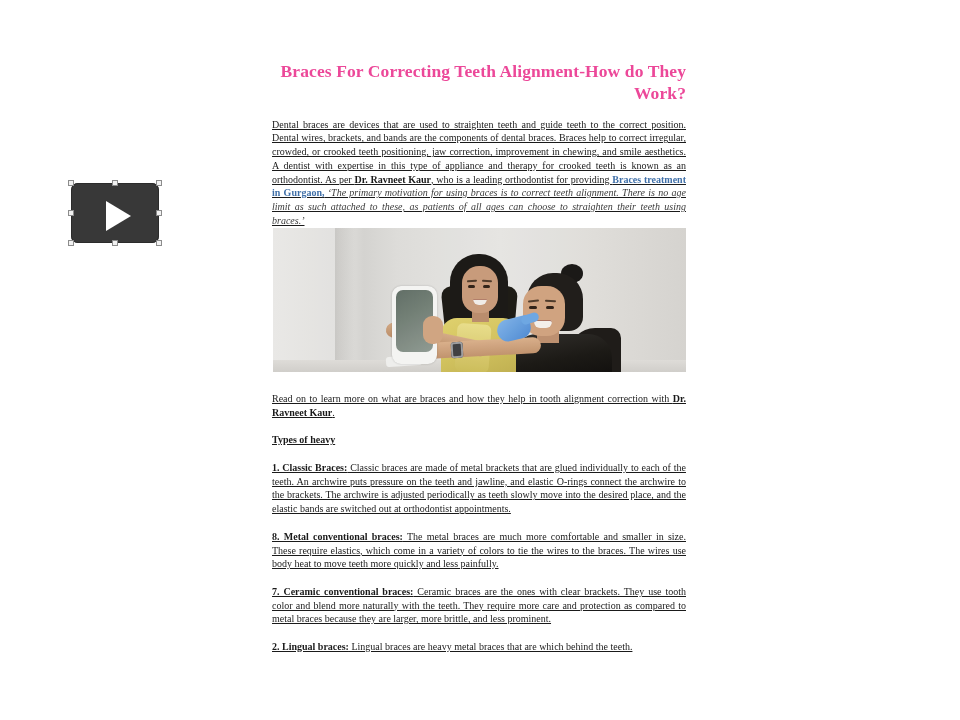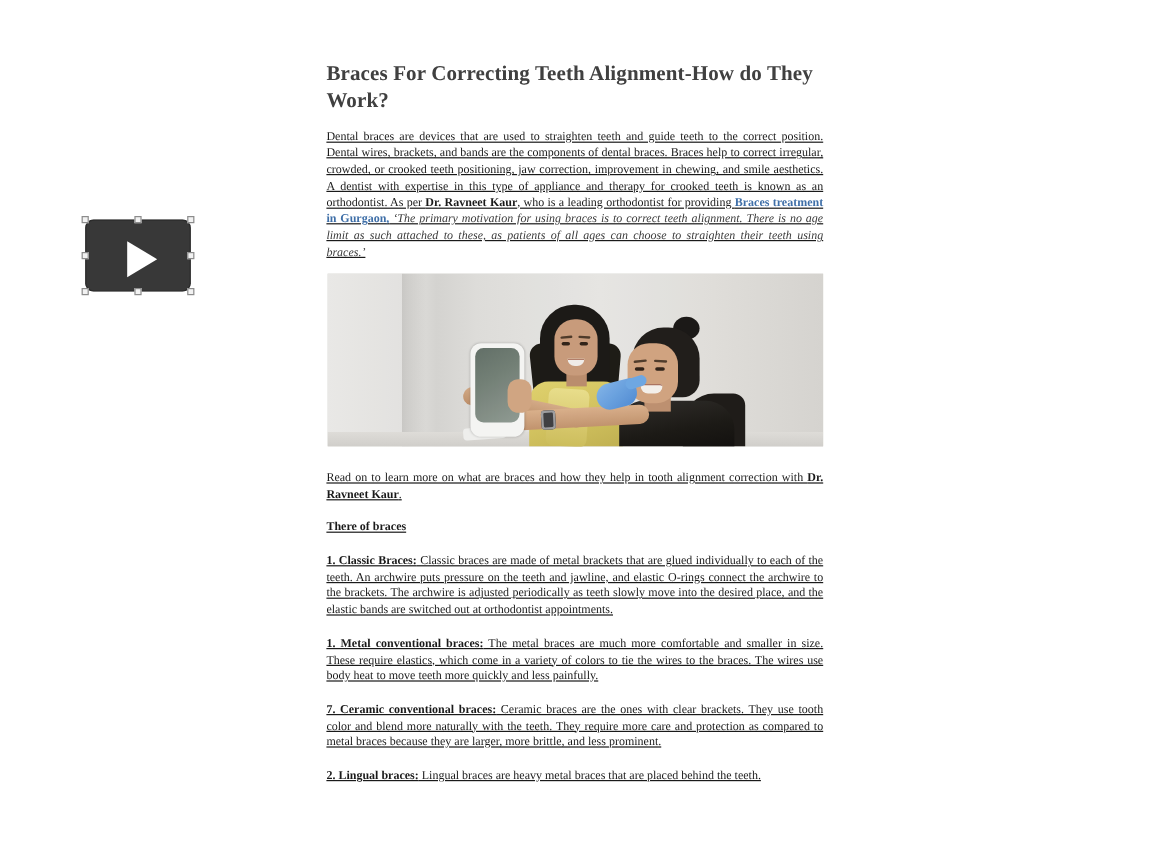--- a/index.html
+++ b/index.html
@@ -71,26 +71,26 @@
 
   
   #content {
     position: absolute;
     left: 272px;
     top: 44px;
     width: 414px;
   }
 
   #doc-title {
-    color: #404040;
+    color: #ec4899;
     font-weight: bold;
     font-size: 17.5px;
     line-height: 1.28;
-    text-align: left;
-    margin: 6px 0 13px 0;
+    text-align: right;
+    margin: 16px 0 13px 0;
     letter-spacing: 0.1px;
   }
 
   p.body-text {
     margin: 0 0 11px 0;
     font-size: 10px;
     line-height: 1.37;
     color: #1a1a1a;
     text-align: justify;
     text-decoration: underline;
@@ -399,24 +399,24 @@
       <div class="glove-finger"></div>
 
       <div class="ph-soften"></div>
     </div>
   </div>
 
   <div id="content-lower" style="position:absolute; left:272px; top:392px; width:414px;">
 
     <p class="body-text"><span>Read on to learn more on what are braces and how they help in tooth alignment correction with </span><span class="b">Dr. Ravneet Kaur</span><span>.</span></p>
 
-    <p class="body-text" style="margin-top:14px; margin-bottom:14px;"><span class="b">There of braces</span></p>
+    <p class="body-text" style="margin-top:14px; margin-bottom:14px;"><span class="b">Types of heavy</span></p>
 
     <p class="body-text" style="margin-bottom:14px;"><span class="b">1. Classic Braces:</span><span> Classic braces are made of metal brackets that are glued individually to each of the teeth. An archwire puts pressure on the teeth and jawline, and elastic O-rings connect the archwire to the brackets. The archwire is adjusted periodically as teeth slowly move into the desired place, and the elastic bands are switched out at orthodontist appointments.</span></p>
 
-    <p class="body-text" style="margin-bottom:14px;"><span class="b">1. Metal conventional braces:</span><span> The metal braces are much more comfortable and smaller in size. These require elastics, which come in a variety of colors to tie the wires to the braces. The wires use body heat to move teeth more quickly and less painfully.</span></p>
+    <p class="body-text" style="margin-bottom:14px;"><span class="b">8. Metal conventional braces:</span><span> The metal braces are much more comfortable and smaller in size. These require elastics, which come in a variety of colors to tie the wires to the braces. The wires use body heat to move teeth more quickly and less painfully.</span></p>
 
     <p class="body-text" style="margin-bottom:14px;"><span class="b">7. Ceramic conventional braces:</span><span> Ceramic braces are the ones with clear brackets. They use tooth color and blend more naturally with the teeth. They require more care and protection as compared to metal braces because they are larger, more brittle, and less prominent.</span></p>
 
-    <p class="body-text tight"><span class="b">2. Lingual braces:</span><span> Lingual braces are heavy metal braces that are placed behind the teeth.</span></p>
+    <p class="body-text tight"><span class="b">2. Lingual braces:</span><span> Lingual braces are heavy metal braces that are which behind the teeth.</span></p>
   </div>
 
 </div>
 
 </body></html>

